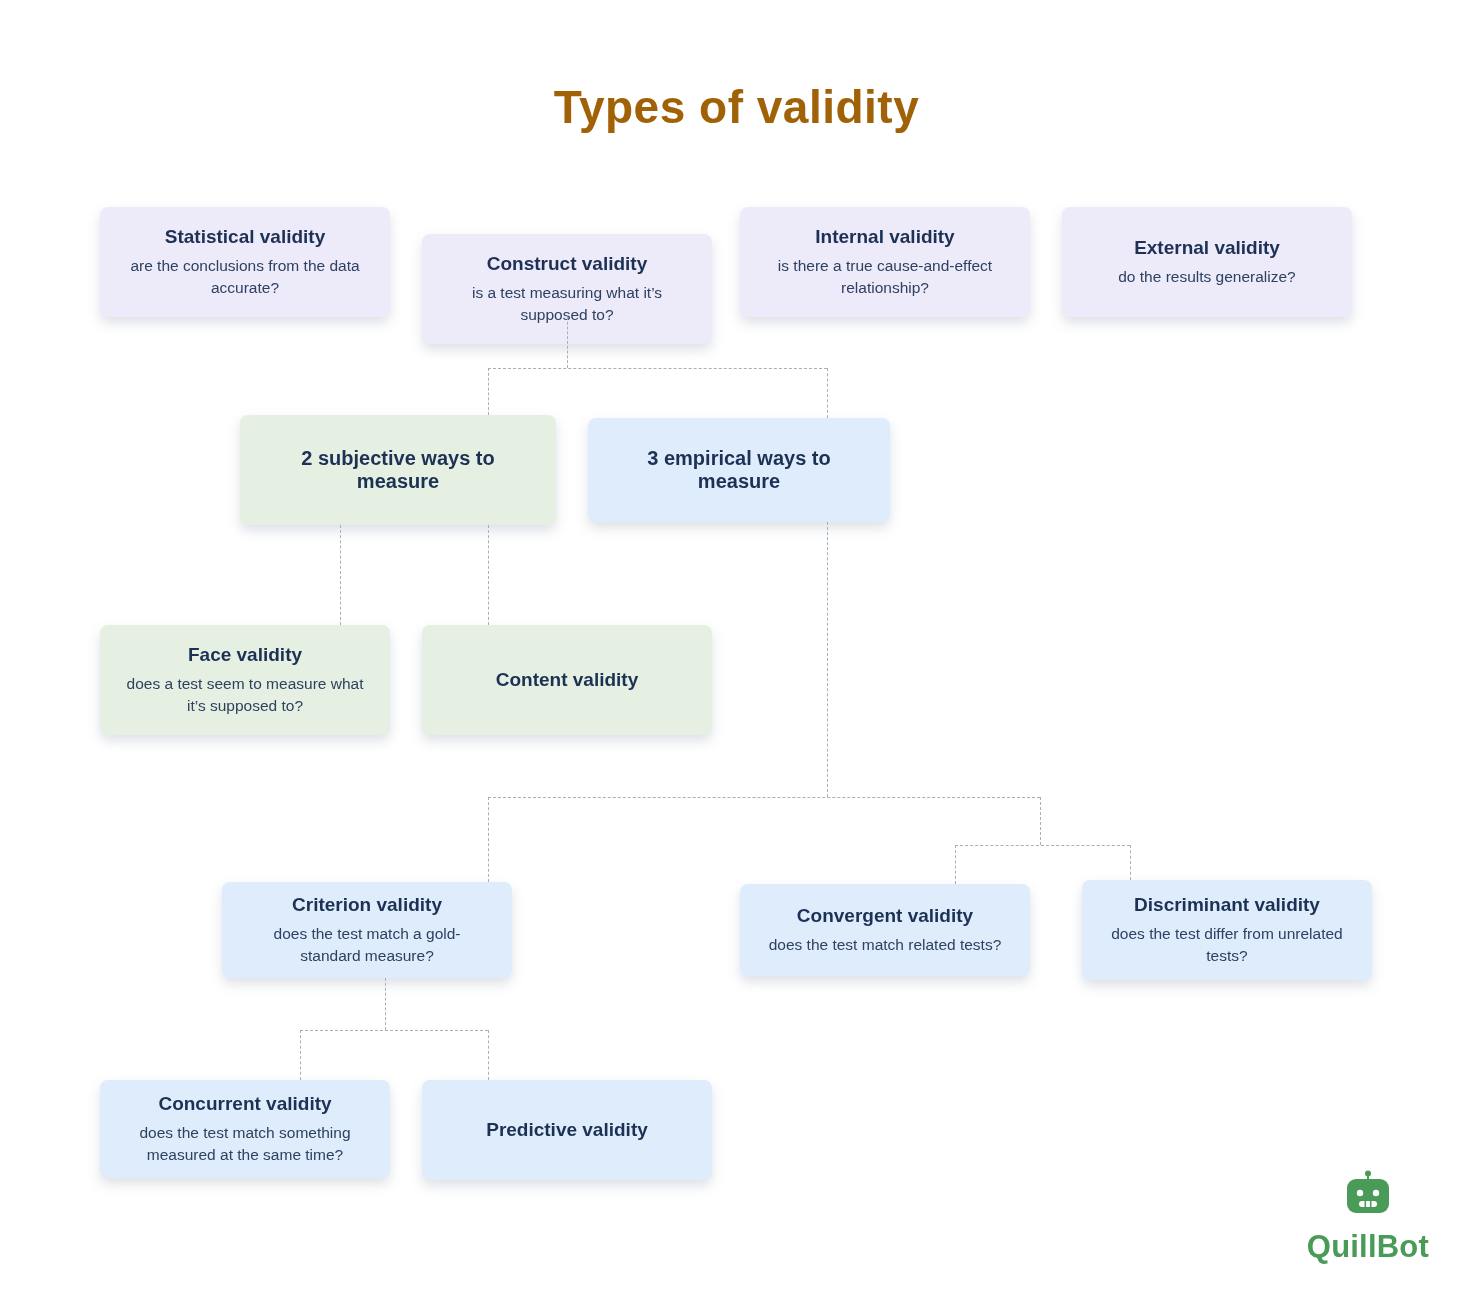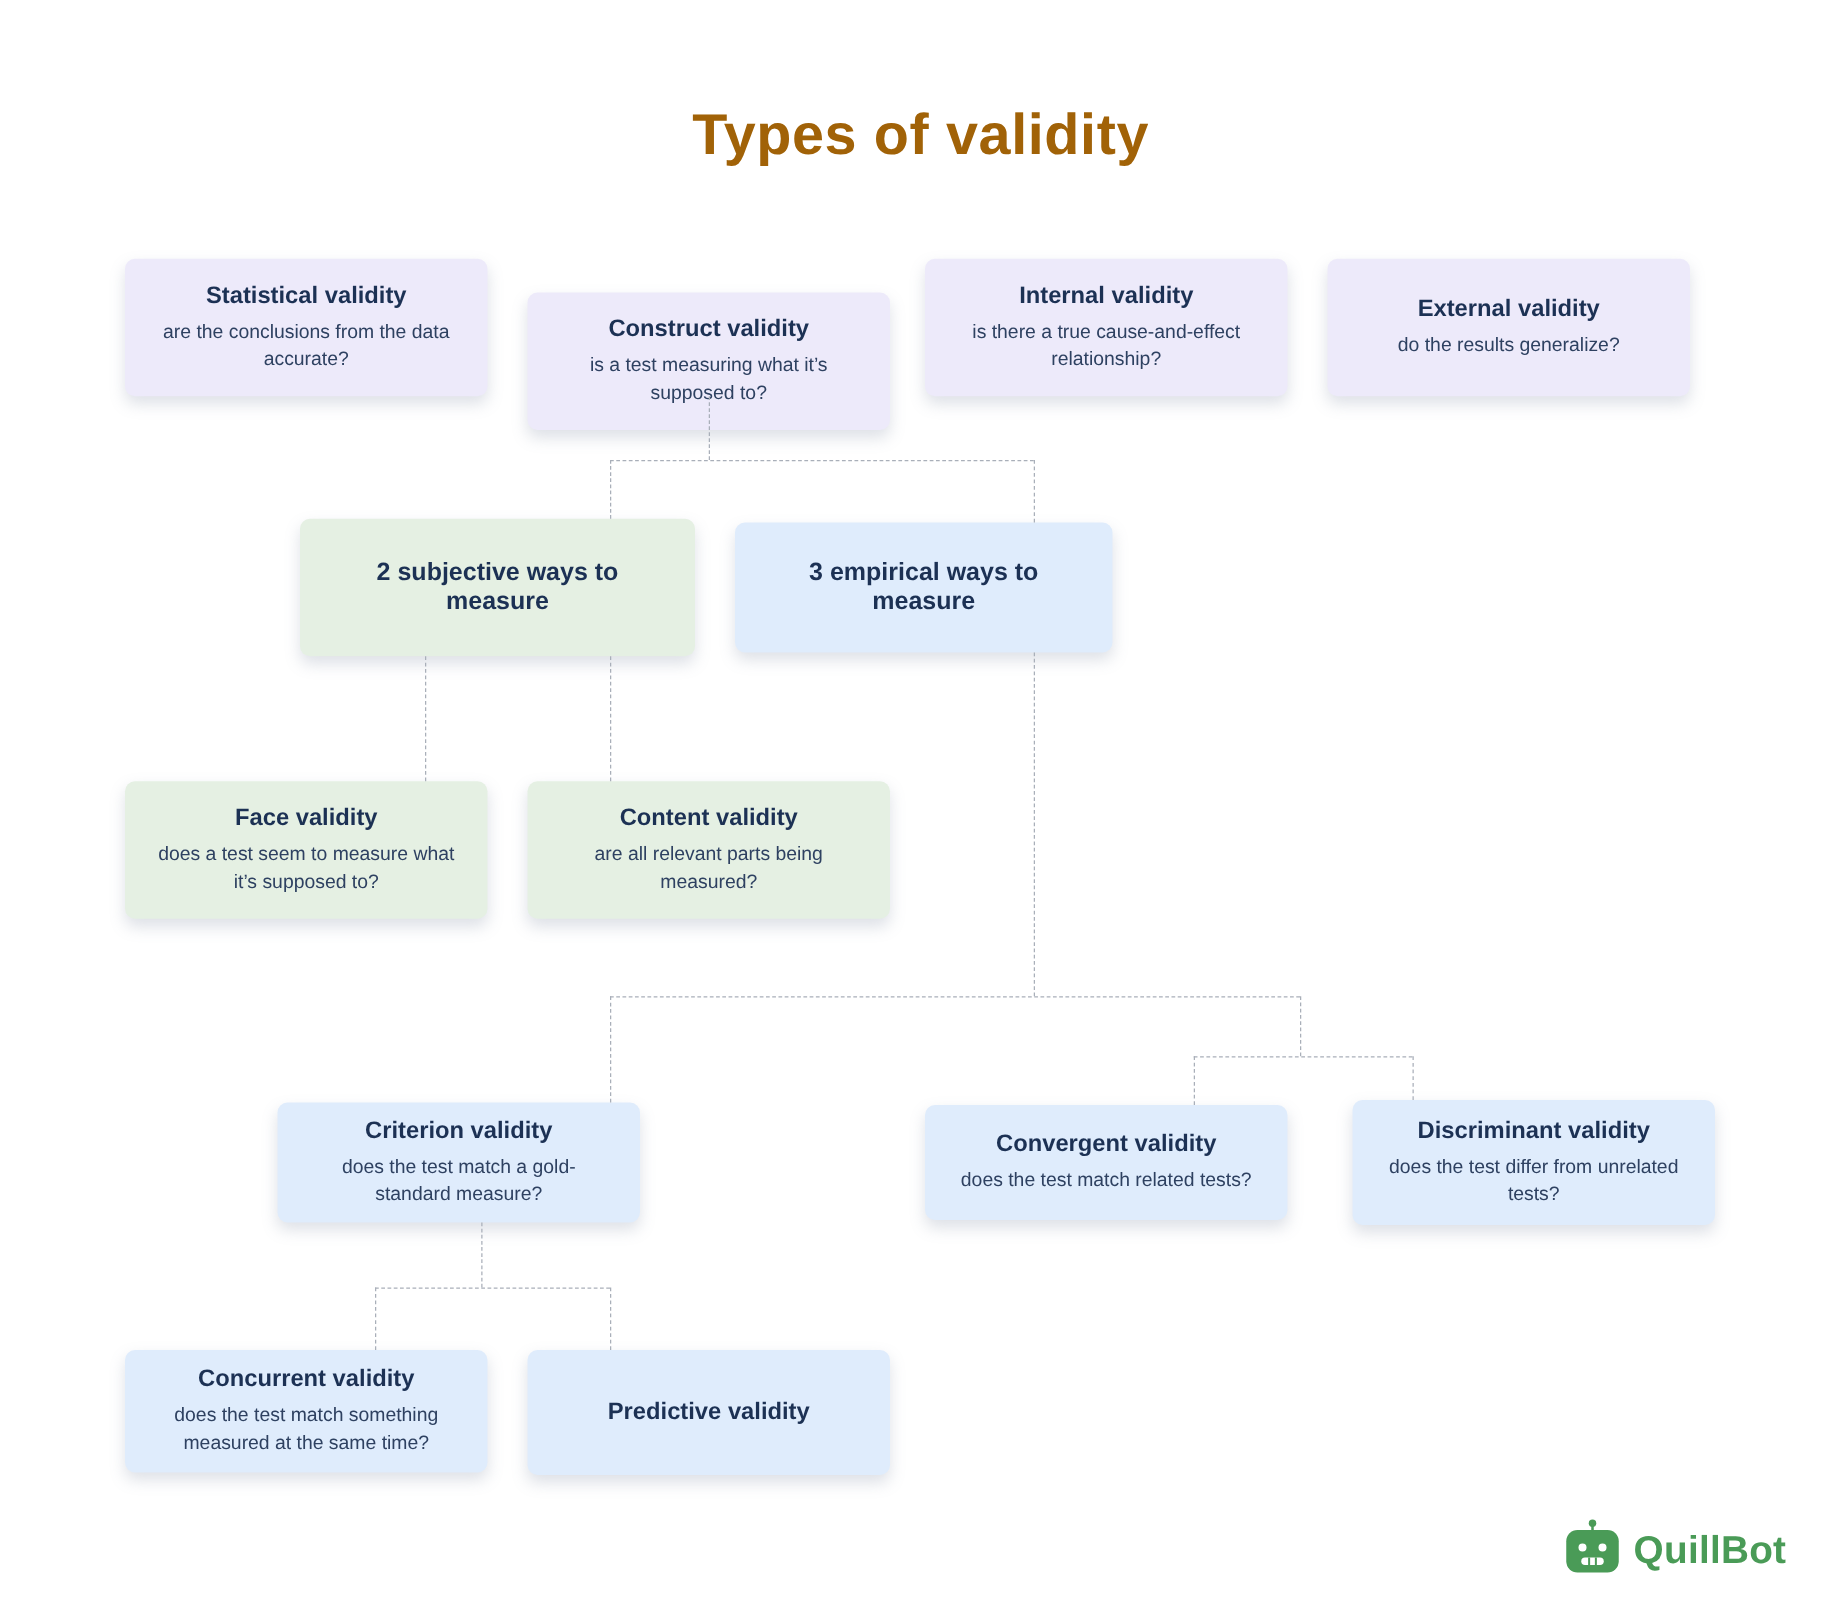--- a/index.html
+++ b/index.html
@@ -22,21 +22,21 @@
   .lavender { background:#edeafa; }
   .green    { background:#e5f0e3; }
   .blue     { background:#dfecfc; }
   .node-heading { font-size:19px; font-weight:700; color:#1c3154; }
   .node-body    { font-size:15.5px; color:#2e4161; line-height:1.42; margin-top:7px; }
   .node.single .node-heading { font-size:20px; }
   .vline { position:absolute; width:0; border-left:1.5px dashed #a9afb9; }
   .hline { position:absolute; height:0; border-top:1.5px dashed #a9afb9; }
   .logo {
     position:absolute; right:44px; bottom:30px;
-    display:flex; align-items:center; gap:10px;
+    display:flex; align-items:center; gap:10px;flex-direction:column;
   }
   .logo-text { font-size:31px; font-weight:700; color:#4a9b57; letter-spacing:0.2px; }
 </style>
 </head>
 <body>
 
 <h1 class="title">Types of validity</h1>
 
 <div class="node lavender" style="left:100px; top:207px; width:290px; height:110px;">
   <div class="node-heading">Statistical validity</div>
@@ -61,21 +61,20 @@
 <div class="node blue single" style="left:588px; top:418px; width:302px; height:104px;">
   <div class="node-heading">3 empirical ways to measure</div>
 </div>
 
 <div class="node green" style="left:100px; top:625px; width:290px; height:110px;">
   <div class="node-heading">Face validity</div>
   <div class="node-body">does a test seem to measure what it’s supposed to?</div>
 </div>
 <div class="node green" style="left:422px; top:625px; width:290px; height:110px;">
   <div class="node-heading">Content validity</div>
-  <div class="node-body">are all relevant parts being measured?</div>
 </div>
 
 <div class="node blue" style="left:222px; top:882px; width:290px; height:96px;">
   <div class="node-heading">Criterion validity</div>
   <div class="node-body">does the test match a gold-standard measure?</div>
 </div>
 <div class="node blue" style="left:740px; top:884px; width:290px; height:92px;">
   <div class="node-heading">Convergent validity</div>
   <div class="node-body">does the test match related tests?</div>
 </div>

